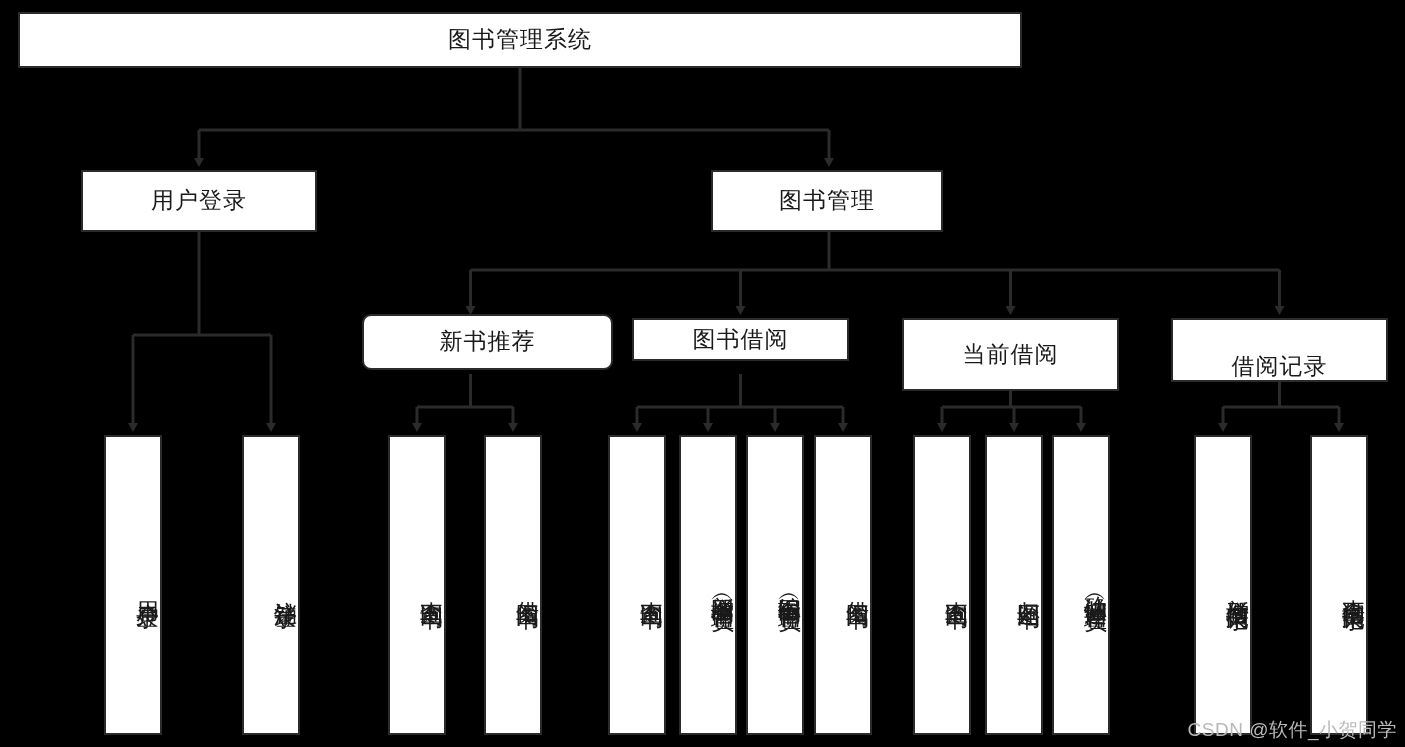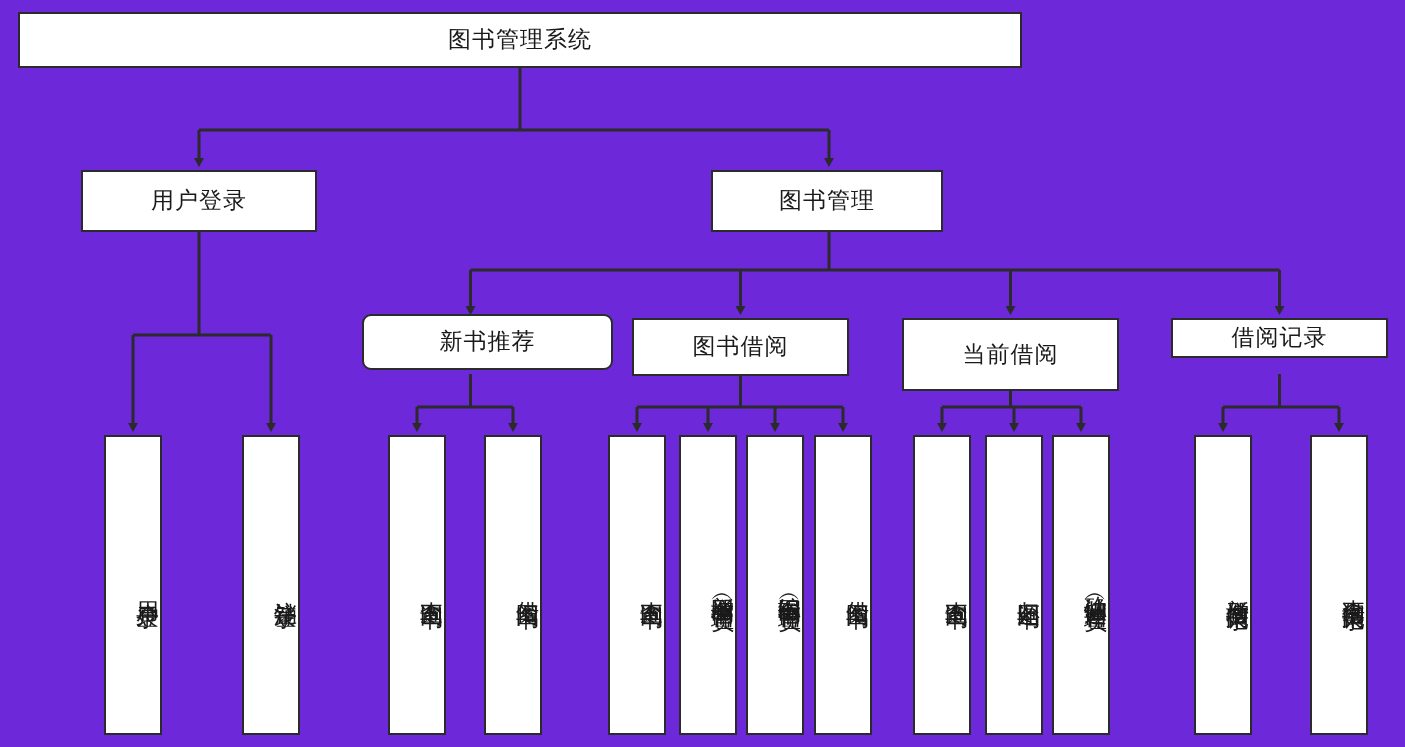--- a/index.html
+++ b/index.html
@@ -10,21 +10,21 @@
   body {
     width: 1405px;
     height: 747px;
     overflow: hidden;
     font-family: "Liberation Sans", "DejaVu Sans", sans-serif;
   }
   #diagram-root {
     position: relative;
     width: 1405px;
     height: 747px;
-    background: #6d28d9;
+    background: #000000;
   }
   #wires {
     position: absolute;
     left: 0;
     top: 0;
     width: 1405px;
     height: 747px;
     pointer-events: none;
   }
   .node {
@@ -128,27 +128,27 @@
       </div>
       <div class="node horizontal" id="node-user-login" style="left: 81px; top: 170px; width: 236px; height: 62px;">
         <span class="node-label">用户登录</span>
       </div>
       <div class="node horizontal" id="node-book-management" style="left: 711px; top: 170px; width: 232px; height: 62px;">
         <span class="node-label">图书管理</span>
       </div>
       <div class="node horizontal" id="node-new-book-recommend" style="left: 362px; top: 314px; width: 251px; height: 56px; border-radius: 9px;">
         <span class="node-label">新书推荐</span>
       </div>
-      <div class="node horizontal" id="node-book-borrow" style="left: 632px; top: 318px; width: 217px; height: 58px;">
+      <div class="node horizontal" id="node-book-borrow" style="left: 632px; top: 318px; width: 217px; height: 43px;">
         <span class="node-label">图书借阅</span>
       </div>
       <div class="node horizontal" id="node-current-borrow" style="left: 902px; top: 318px; width: 217px; height: 73px;">
         <span class="node-label">当前借阅</span>
       </div>
-      <div class="node horizontal" id="node-borrow-record" style="left: 1171px; top: 318px; width: 217px; height: 40px;">
+      <div class="node horizontal" id="node-borrow-record" style="left: 1171px; top: 318px; width: 217px; height: 64px; align-items: flex-end;">
         <span class="node-label">借阅记录</span>
       </div>
       <div class="node vertical" id="node-user-login-leaf" style="left: 104px; top: 435px; width: 58px; height: 300px;">
         <span class="node-label">用户登录</span>
       </div>
       <div class="node vertical" id="node-user-logout-leaf" style="left: 242px; top: 435px; width: 58px; height: 300px;">
         <span class="node-label">注销登录</span>
       </div>
       <div class="node vertical" id="node-nb-query-book" style="left: 388px; top: 435px; width: 58px; height: 300px;">
         <span class="node-label">查询图书</span>
@@ -178,13 +178,14 @@
         <span class="node-label">确认归还（管理员）</span>
       </div>
       <div class="node vertical" id="node-br-add-record" style="left: 1194px; top: 435px; width: 58px; height: 300px;">
         <span class="node-label">新增借阅记录</span>
       </div>
       <div class="node vertical" id="node-br-query-record" style="left: 1310px; top: 435px; width: 58px; height: 300px;">
         <span class="node-label">查询借阅记录</span>
       </div>
     </div>
 
+  <div id="watermark">CSDN @软件_小贺同学</div>
 </div>
 
 </body></html>

